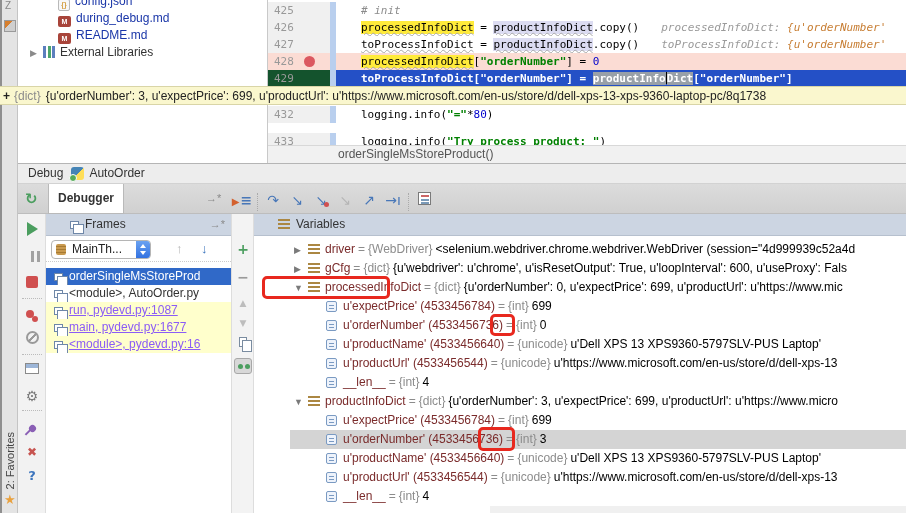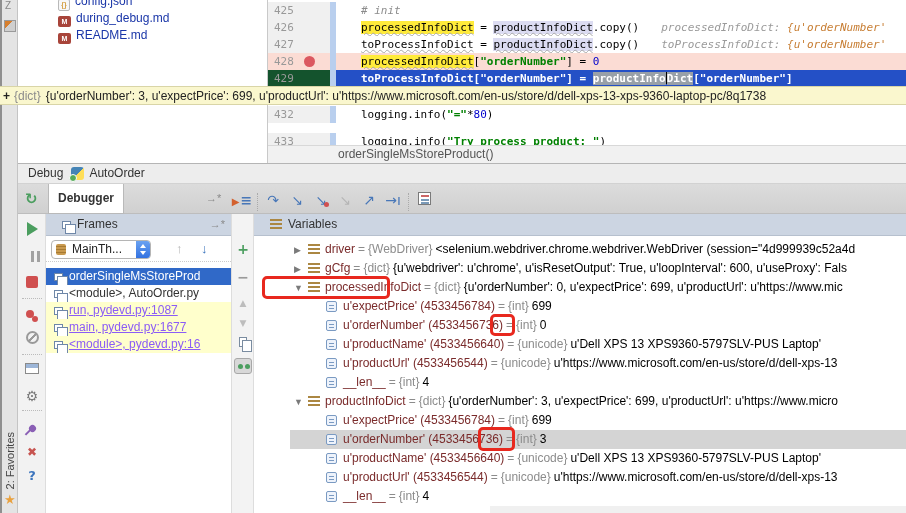--- a/index.html
+++ b/index.html
@@ -122,21 +122,21 @@
   .ico-pin { display:inline-block; position:relative; width:7px; height:7px; border-radius:50%;
              background:#8a5fb5; transform:rotate(45deg); }
   .ico-pin::after { content:""; position:absolute; left:2px; top:6px; width:2px; height:7px; background:#8a5fb5; }
   .ico-close { color:#c75450; font-size:12px; font-weight:bold; }
   .ico-help { color:#3b74bd; font-size:13px; font-weight:bold; }
   .hsep { position:absolute; left:4px; width:20px; border-top:1px dotted #bbb; }
 
   
   .frames { position:absolute; left:28px; top:0; width:186px; height:300px; background:#fff; border-right:1px solid #ddd; }
   .phead { height:22px; background:#ccd5e2; border-bottom:1px solid #b6c0ce; line-height:21px; color:#333;
-           padding-left:16px; position:relative; }
+           padding-left:24px; position:relative; }
   .fr-ico { display:inline-block; width:9px; height:8px; border:1px solid #6e87a8; background:#fff; position:relative;
             margin-right:6px; vertical-align:-1px; }
   .fr-ico::after { content:""; position:absolute; left:2px; top:2px; width:9px; height:8px; border:1px solid #6e87a8; background:#fff; }
   .phead .pin-r { position:absolute; right:6px; top:0; }
   .threadrow { height:26px; border-bottom:1px dotted #ccc; position:relative; }
   .combo { position:absolute; left:5px; top:4px; width:100px; height:19px; background:#fff; border:1px solid #b5b5b5;
            border-radius:4px; line-height:17px; padding-left:20px; overflow:hidden; white-space:nowrap; }
   .spool { position:absolute; left:4px; top:3px; width:10px; height:11px; border-radius:2px;
            background:repeating-linear-gradient(#c99a4f 0 2px,#a87b33 2px 3px); }
   .stepper { position:absolute; right:0; top:-1px; width:14px; height:19px; border-radius:0 4px 4px 0;
@@ -213,20 +213,23 @@
     <div class="ptree">
       <div class="trow t-file" style="top:-7px;">
         <span class="tico ico-json">{}</span><span>config.json</span>
       </div>
       <div class="trow t-file" style="top:10px;">
         <span class="tico ico-md">M</span><span>during_debug.md</span>
       </div>
       <div class="trow t-file" style="top:27px;">
         <span class="tico ico-md">M</span><span>README.md</span>
       </div>
+      <div class="trow t-lib" style="top:44px;">
+        <span class="tree-arrow">▶</span><span class="tico ico-lib"></span><span>External Libraries</span>
+      </div>
     </div>
 
     <div class="editor">
       <div class="cl" style="top:2px;">
         <span class="gut">
             <span class="lnum">425</span>
           </span>
           <span class="vcs"></span>
         <span class="ctext"><span class="cm"># init</span></span>
       </div>

